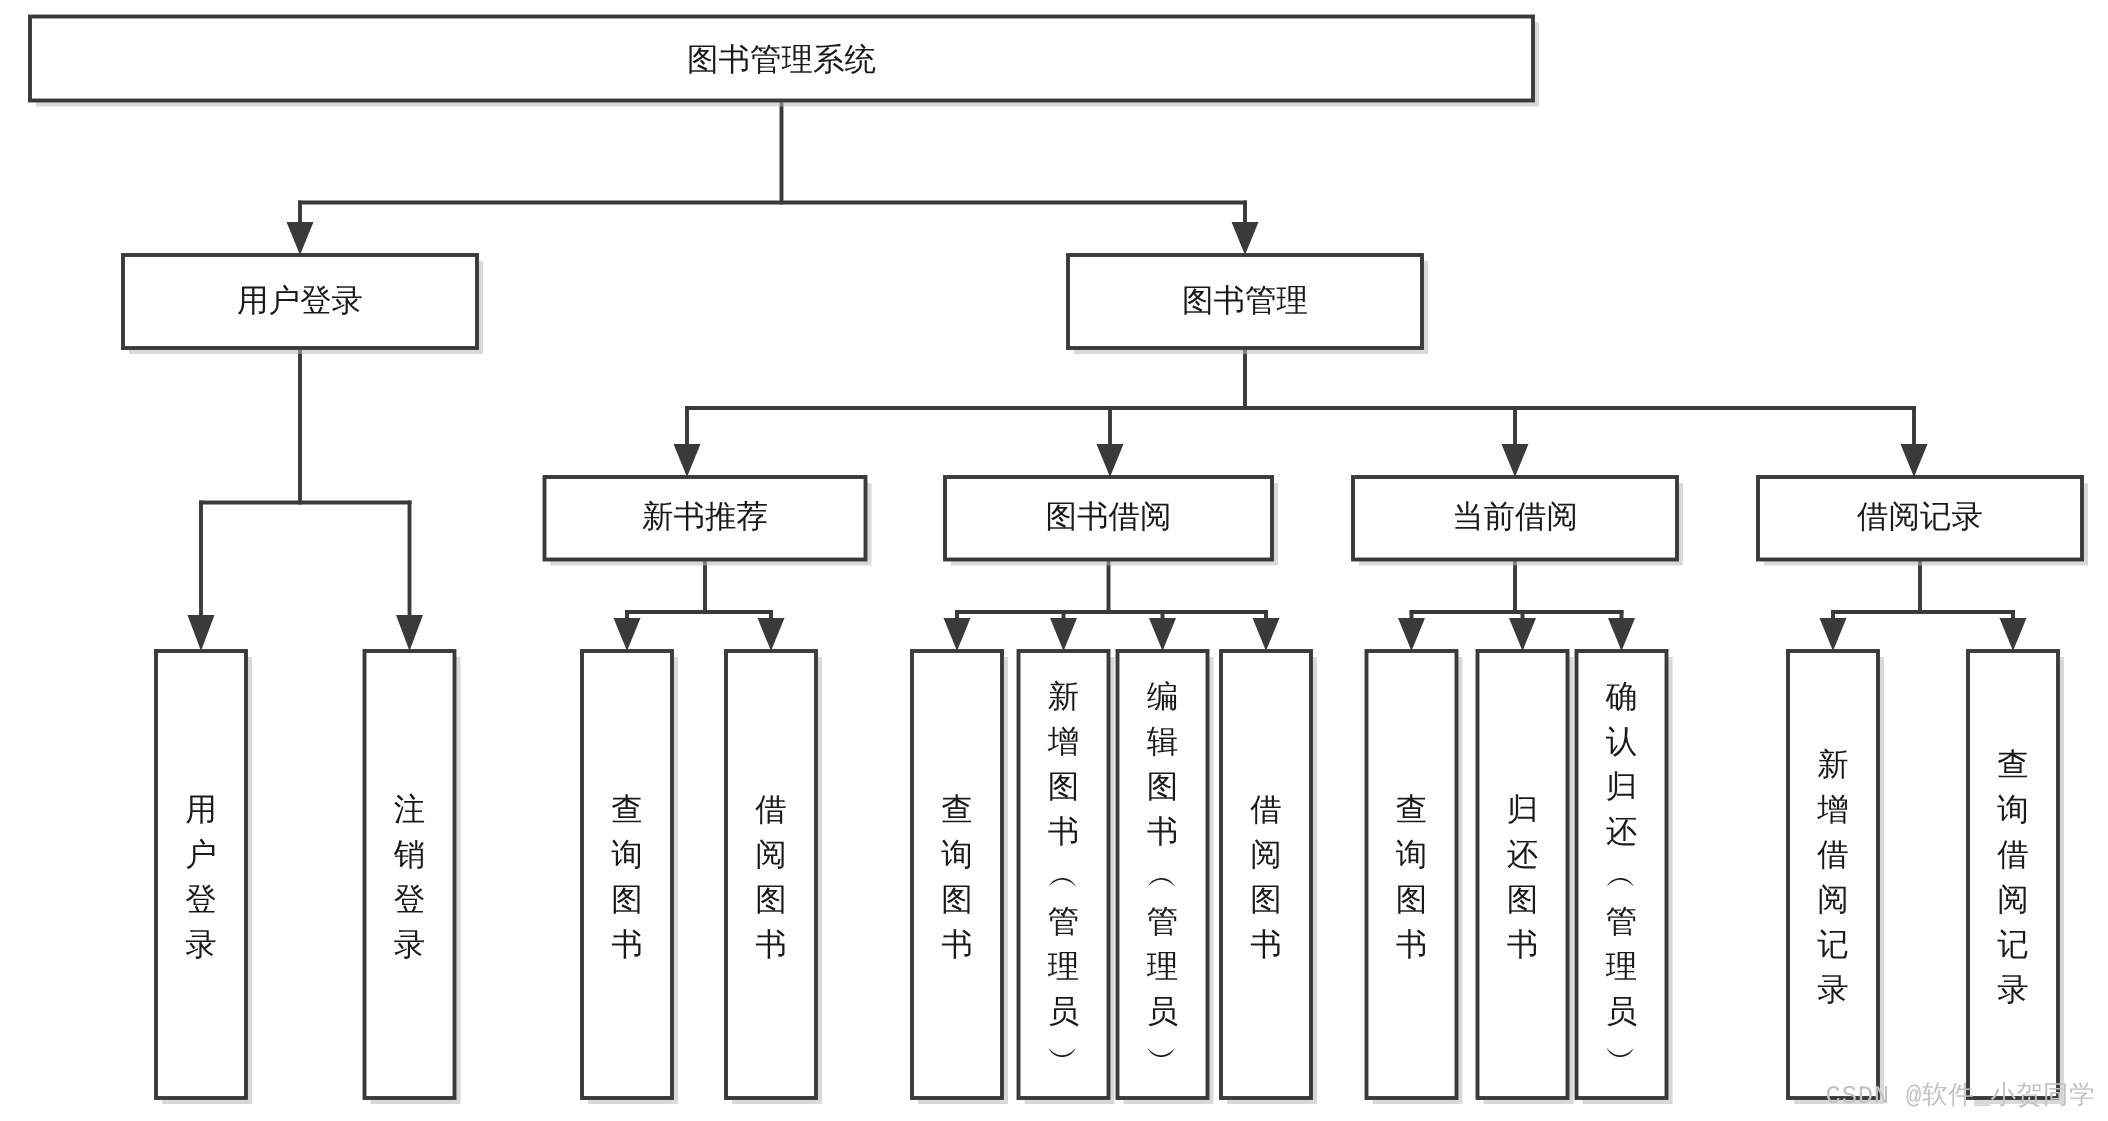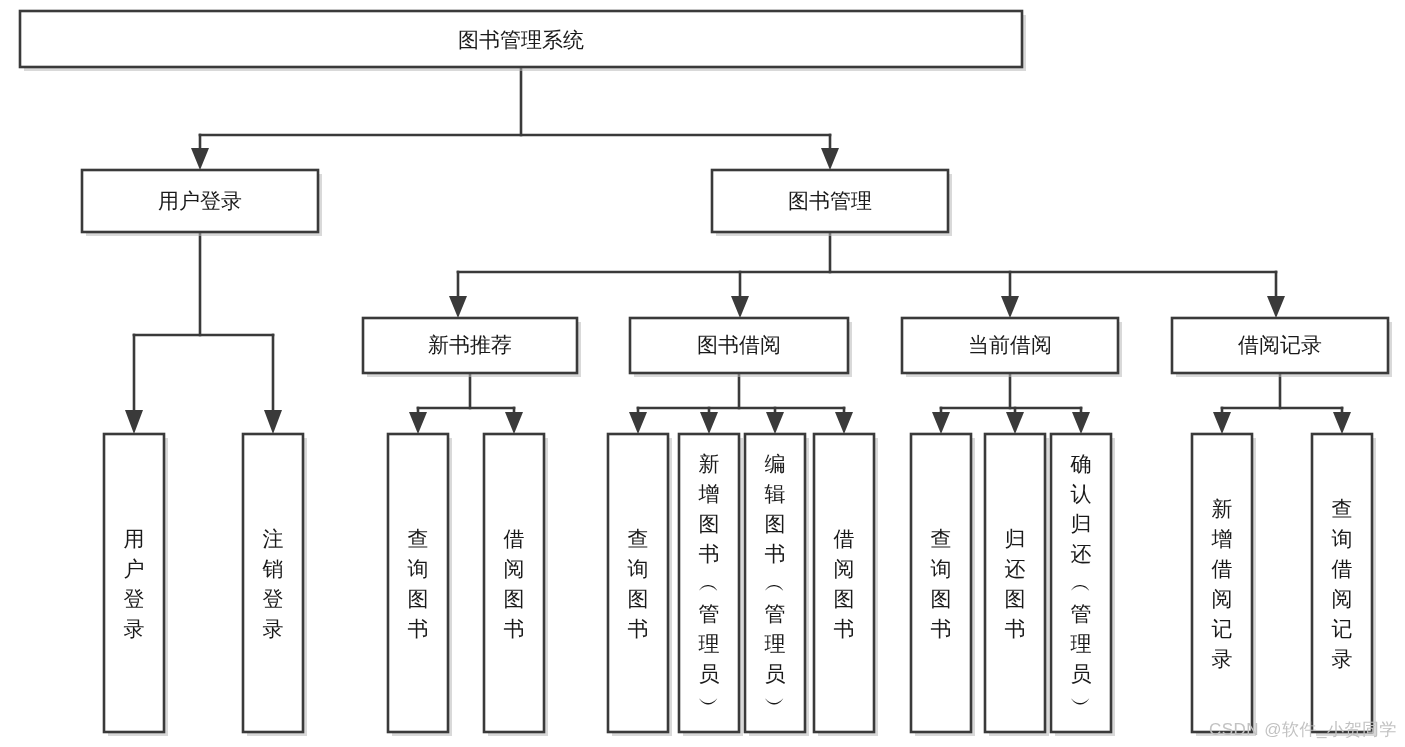--- a/index.html
+++ b/index.html
@@ -58,21 +58,21 @@
     fill: #1a1a1a;
     text-anchor: middle;
   }
   .leaf-label tspan {
     text-anchor: middle;
   }
   .watermark {
     position: absolute;
     right: 8px;
     bottom: 6px;
-    font-family: Liberation Sans, sans-serif;
+    font-family: Liberation Mono, monospace;
     font-size: 17px;
     color: #c2c2c2;
     letter-spacing: 0.5px;
     white-space: nowrap;
     user-select: none;
   }
 </style>
 </head>
 <body>
 

